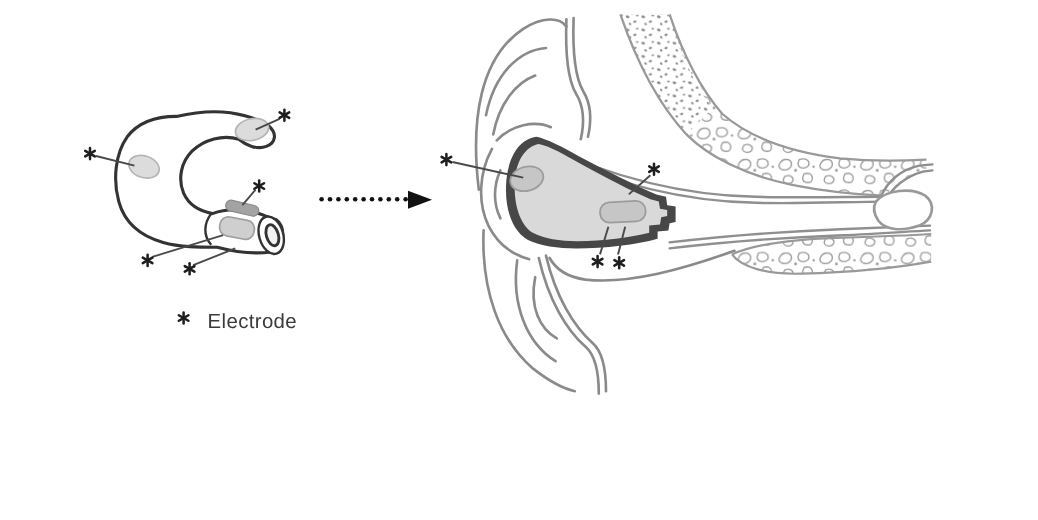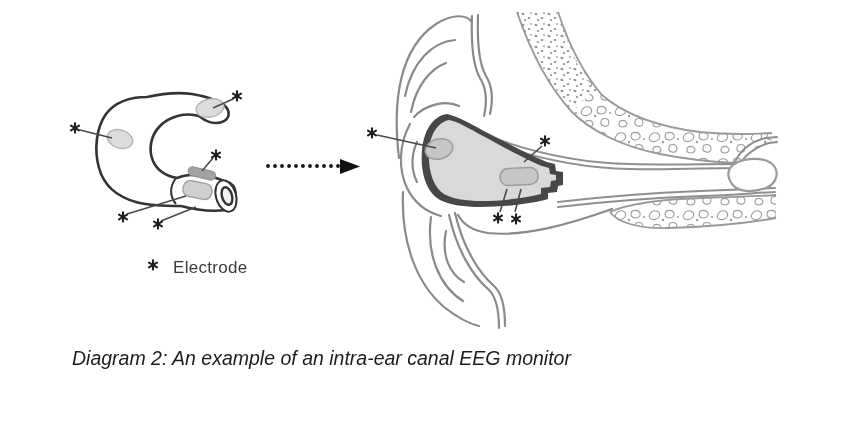--- a/index.html
+++ b/index.html
@@ -217,15 +217,14 @@
     <svg class="star" width="12" height="12" viewBox="-6 -6 12 12">
       <g stroke="#1e1e1e" stroke-width="2.1" stroke-linecap="round">
         <line x1="0" y1="-4.6" x2="0" y2="4.6"></line>
         <line x1="-4" y1="-2.3" x2="4" y2="2.3"></line>
         <line x1="-4" y1="2.3" x2="4" y2="-2.3"></line>
       </g>
     </svg>
     <span>Electrode</span>
   </div>
 
-  <div class="caption">Diagram 2: An example of an intra-ear canal EEG monitor</div>
 
 </div>
 
 </body></html>

